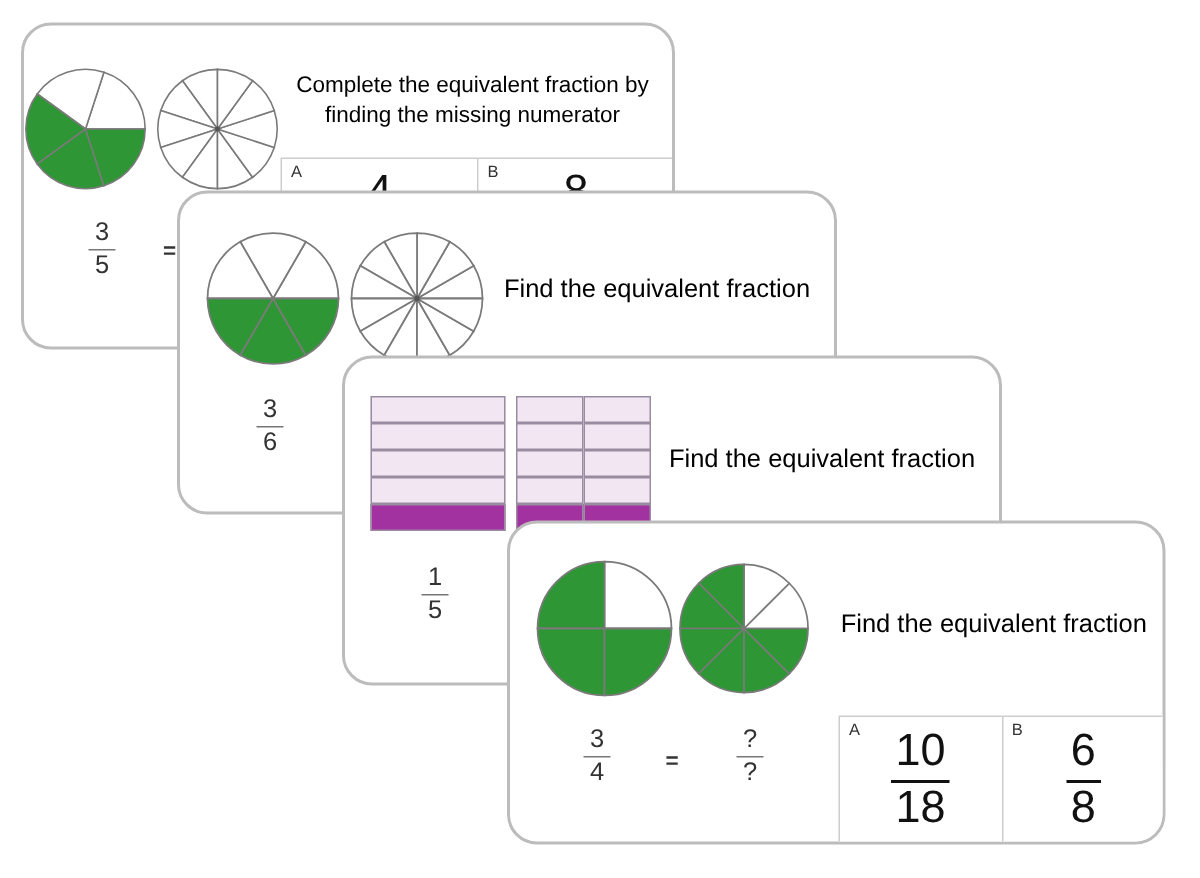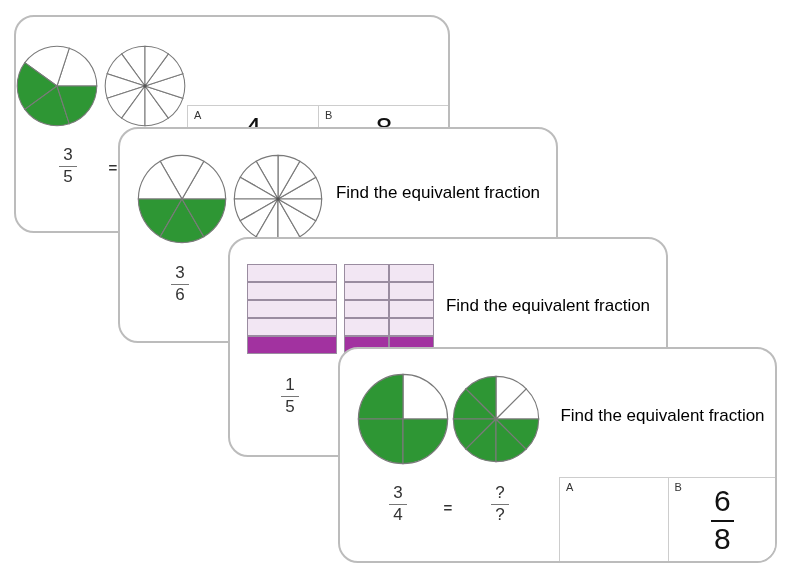--- a/index.html
+++ b/index.html
@@ -74,20 +74,21 @@
         <path d="M50,50 L3.87,35.01 A48.5,48.5 0 0 0 3.87,64.99 Z" fill="#ffffff" stroke="#7a7a7a" stroke-width="1.3"></path>
         <path d="M50,50 L3.87,64.99 A48.5,48.5 0 0 0 21.49,89.24 Z" fill="#ffffff" stroke="#7a7a7a" stroke-width="1.3"></path>
         <path d="M50,50 L21.49,89.24 A48.5,48.5 0 0 0 50.00,98.50 Z" fill="#ffffff" stroke="#7a7a7a" stroke-width="1.3"></path>
         <path d="M50,50 L50.00,98.50 A48.5,48.5 0 0 0 78.51,89.24 Z" fill="#ffffff" stroke="#7a7a7a" stroke-width="1.3"></path>
         <path d="M50,50 L78.51,89.24 A48.5,48.5 0 0 0 96.13,64.99 Z" fill="#ffffff" stroke="#7a7a7a" stroke-width="1.3"></path>
         <path d="M50,50 L96.13,64.99 A48.5,48.5 0 0 0 96.13,35.01 Z" fill="#ffffff" stroke="#7a7a7a" stroke-width="1.3"></path>
         <path d="M50,50 L96.13,35.01 A48.5,48.5 0 0 0 78.51,10.76 Z" fill="#ffffff" stroke="#7a7a7a" stroke-width="1.3"></path>
         <path d="M50,50 L78.51,10.76 A48.5,48.5 0 0 0 50.00,1.50 Z" fill="#ffffff" stroke="#7a7a7a" stroke-width="1.3"></path>
         <circle cx="50" cy="50" r="2" fill="#555"></circle>
       </svg>
+    <div class="title c1-title">Complete the equivalent fraction by finding the missing numerator</div>
     <div class="frac c1-frac">
       <span class="num">3</span>
       <span class="den">5</span>
     </div>
     <div class="eq c1-eq">=</div>
     <div class="answers c1-answers">
       <div class="ans-cell">
         <span class="ans-label">A</span>
         <div class="c1-num">4</div>
       </div>
@@ -199,20 +200,24 @@
       <span class="den">4</span>
     </div>
     <div class="eq c4-eq">=</div>
     <div class="frac c4-unk">
       <span class="num">?</span>
       <span class="den">?</span>
     </div>
     <div class="answers c4-answers">
       <div class="ans-cell">
         <span class="ans-label">A</span>
+        <div class="big-frac">
+          <span class="num">10</span>
+          <span class="den">18</span>
+        </div>
       </div>
       <div class="ans-cell">
         <span class="ans-label">B</span>
         <div class="big-frac">
           <span class="num">6</span>
           <span class="den">8</span>
         </div>
       </div>
     </div>
   </div>

